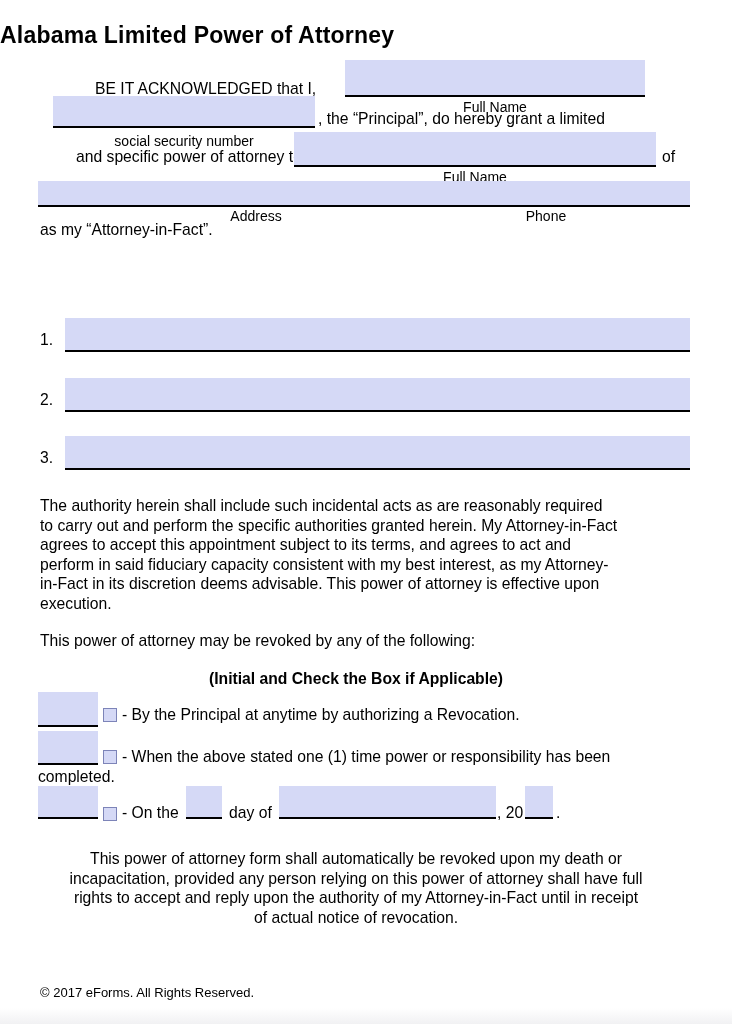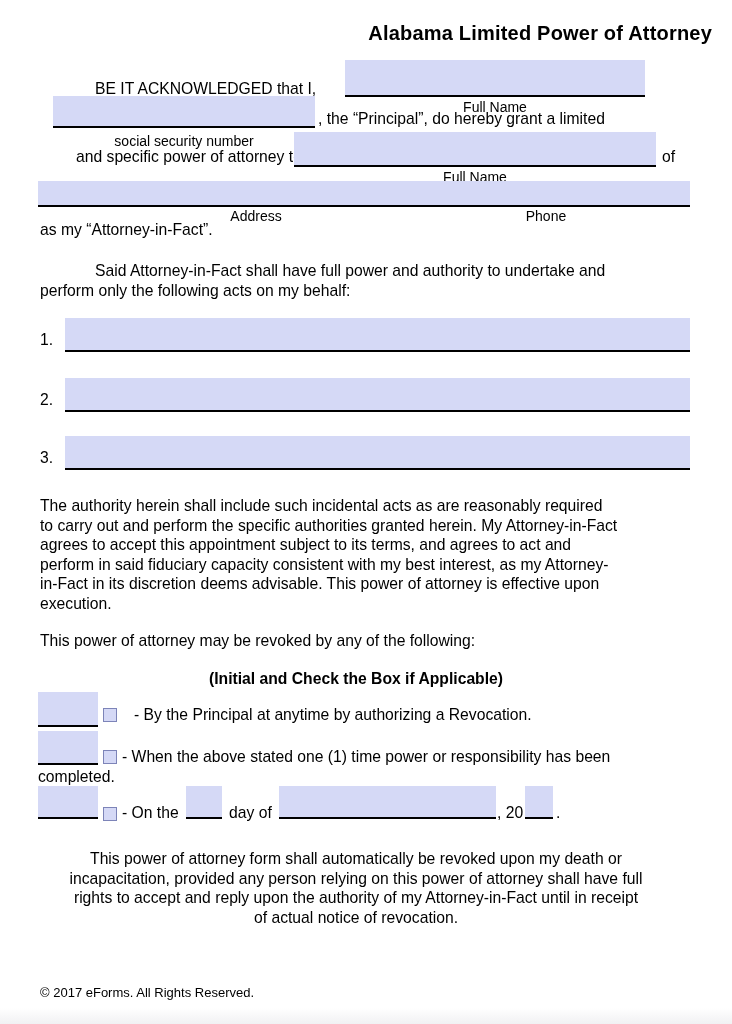--- a/index.html
+++ b/index.html
@@ -9,22 +9,22 @@
     height: 1024px;
     background: #ffffff;
     font-family: "Liberation Sans", sans-serif;
     font-size: 15.7px;
     color: #000;
     overflow: hidden;
   }
   .title {
     position: absolute;
     left: 0; top: 22px; width: 712px;
-    text-align: right;
-    font-size: 20px;
+    text-align: left;
+    font-size: 23px;
     font-weight: bold;
     letter-spacing: 0.2px;
   }
   .txt { position: absolute; white-space: nowrap; }
   .para { position: absolute; white-space: pre-line; line-height: 19.5px; }
   .indent-first { text-indent: 55px; }
   .field {
     position: absolute;
     background: #d5d9f6;
     border-bottom: 2px solid #000;
@@ -73,22 +73,20 @@
   <div class="field" style="left: 294px; top: 132px; width: 362px; height: 33px; background-color: rgb(213, 217, 246);"></div>
   <div class="txt" style="left:662px; top:148px;">of</div>
   <div class="small-label" style="left:294px; top:169px; width:362px;">Full Name</div>
 
   <div class="field" style="left: 38px; top: 181px; width: 652px; height: 24px; background-color: rgb(213, 217, 246);"></div>
   <div class="small-label" style="left:146px; top:208px; width:220px;">Address</div>
   <div class="small-label" style="left:436px; top:208px; width:220px;">Phone</div>
 
   <div class="txt" style="left:40px; top:221px;">as my “Attorney-in-Fact”.</div>
 
-  <div class="para indent-first" style="left:40px; top:261px; width:622px;">Said Attorney-in-Fact shall have full power and authority to undertake and
-perform only the following acts on my behalf:</div>
 
   <div class="txt" style="left:40px; top:331px;">1.</div>
   <div class="field" style="left: 65px; top: 318px; width: 625px; height: 32px; background-color: rgb(213, 217, 246);"></div>
 
   <div class="txt" style="left:40px; top:391px;">2.</div>
   <div class="field" style="left: 65px; top: 378px; width: 625px; height: 32px; background-color: rgb(213, 217, 246);"></div>
 
   <div class="txt" style="left:40px; top:449px;">3.</div>
   <div class="field" style="left: 65px; top: 436px; width: 625px; height: 32px; background-color: rgb(213, 217, 246);"></div>
 
@@ -97,21 +95,21 @@
 agrees to accept this appointment subject to its terms, and agrees to act and
 perform in said fiduciary capacity consistent with my best interest, as my Attorney-
 in-Fact in its discretion deems advisable. This power of attorney is effective upon
 execution.</div>
 
   <div class="txt" style="left:40px; top:632px;">This power of attorney may be revoked by any of the following:</div>
   <div class="center-bold" style="top:670px;">(Initial and Check the Box if Applicable)</div>
 
   <div class="field" style="left: 38px; top: 692px; width: 60px; height: 33px; background-color: rgb(213, 217, 246);"></div>
   <div class="cb" style="left: 103px; top: 708px; background-color: rgb(213, 217, 246); border-color: rgb(125, 132, 184);"></div>
-  <div class="txt" style="left:122px; top:706px;margin-left:12px;">- By the Principal at anytime by authorizing a Revocation.</div>
+  <div class="txt" style="left:122px; top:706px;">- By the Principal at anytime by authorizing a Revocation.</div>
 
   <div class="field" style="left: 38px; top: 731px; width: 60px; height: 32px; background-color: rgb(213, 217, 246);"></div>
   <div class="cb" style="left: 103px; top: 750px; background-color: rgb(213, 217, 246); border-color: rgb(125, 132, 184);"></div>
   <div class="txt" style="left:122px; top:748px;">- When the above stated one (1) time power or responsibility has been</div>
   <div class="txt" style="left:38px; top:768px;">completed.</div>
 
   <div class="field" style="left: 38px; top: 786px; width: 60px; height: 31px; background-color: rgb(213, 217, 246);"></div>
   <div class="cb" style="left: 103px; top: 807px; background-color: rgb(213, 217, 246); border-color: rgb(125, 132, 184);"></div>
   <div class="txt" style="left:122px; top:804px;">- On the</div>
   <div class="field" style="left: 186px; top: 786px; width: 36px; height: 31px; background-color: rgb(213, 217, 246);"></div>

